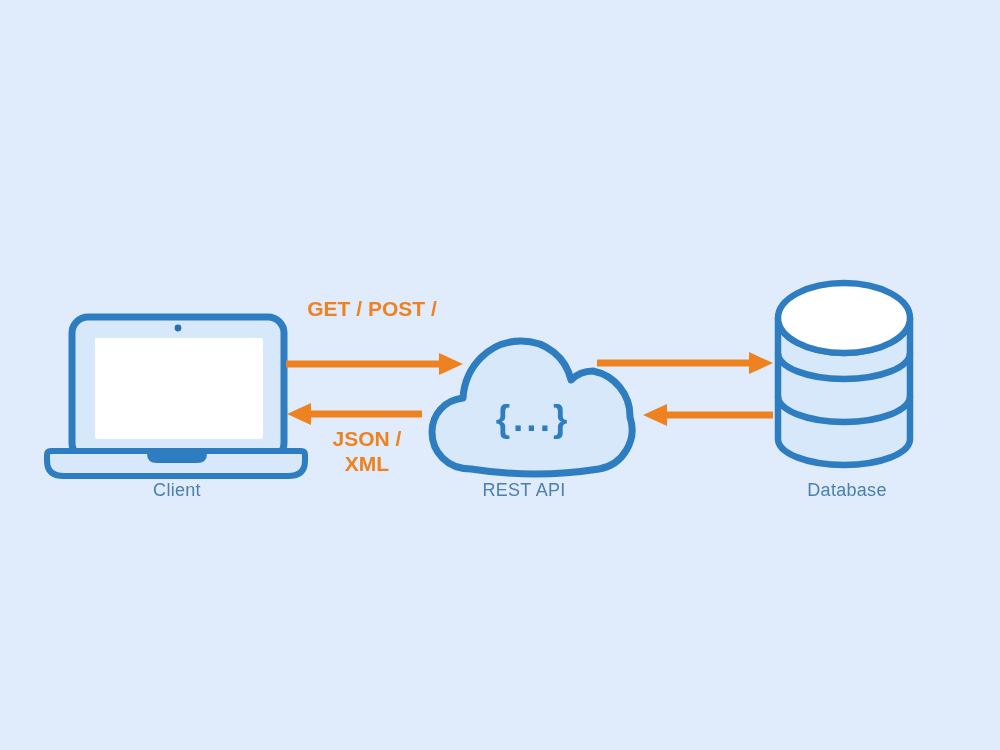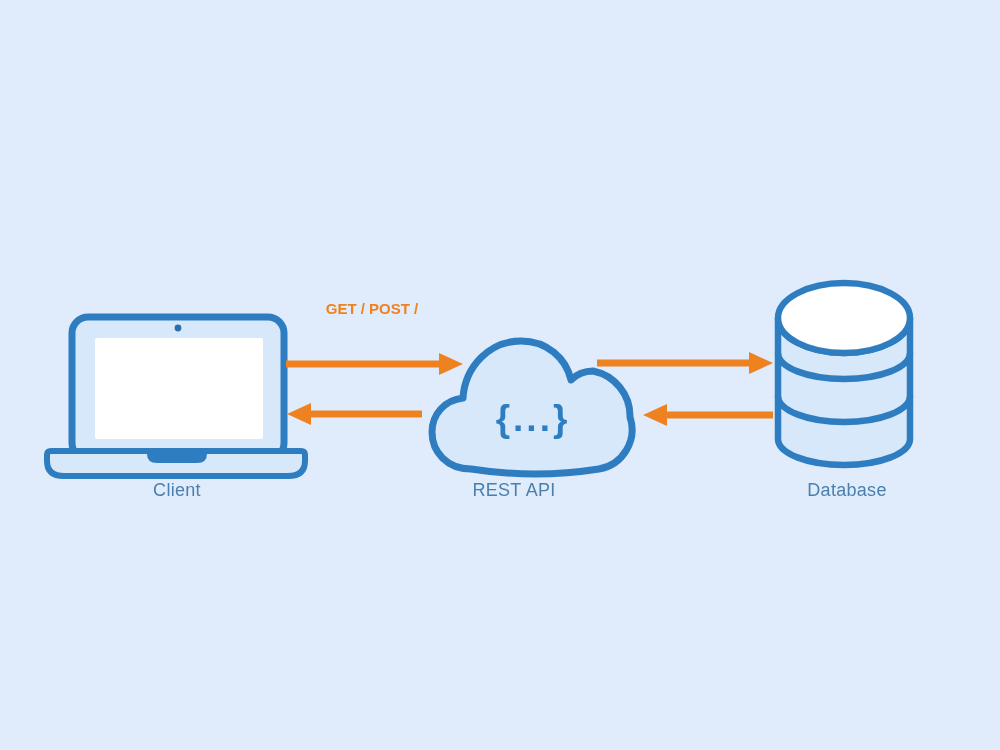--- a/index.html
+++ b/index.html
@@ -22,21 +22,21 @@
     text-align: center;
     font-size: 18px;
     font-weight: 400;
     color: #4a7fae;
     letter-spacing: 0.3px;
   }
 
   .flow-label {
     position: absolute;
     text-align: center;
-    font-size: 15px;
+    font-size: 21px;
     font-weight: bold;
     color: #ee8220;
     line-height: 25px;
   }
   .flow-label span { display: block; }
 
   .api-glyph {
     position: absolute;
     left: 433px;
     top: 396px;
@@ -70,34 +70,38 @@
     <polygon points="156,3 180,14 156,25" fill="#ee8220"></polygon>
   </svg>
   <div class="flow-label" style="left:292px; top:296px; width:160px;">
     <span>GET / POST /</span>
   </div>
 
   <svg class="abs" style="left:284px; top:400px;" width="142" height="28" viewBox="0 0 142 28">
     <polygon points="27,3 3,14 27,25" fill="#ee8220"></polygon>
     <line x1="27" y1="14" x2="138" y2="14" stroke="#ee8220" stroke-width="7"></line>
   </svg>
+  <div class="flow-label" style="left:307px; top:426px; width:120px;">
+    <span>JSON /</span>
+    <span>XML</span>
+  </div>
 
   <svg class="abs" style="left:425px; top:332px;" width="216" height="150" viewBox="0 0 216 150">
     <path d="M 46 137
              C 22 137 7 120 7 100
              C 7 82 20 68 38 66
              C 40 34 65 9 96 9
              C 122 9 141 26 146 48
              C 152 42 160 39 168 39
              A 46 46 0 0 1 205 85
              A 40 40 0 0 1 174 137
              Q 110 147 46 137 Z" fill="#d6e8fa" stroke="#2e7dc0" stroke-width="7" stroke-linejoin="round"></path>
   </svg>
   <div class="api-glyph">{...}</div>
-  <div class="node-label" style="left:414px; top:480px;">REST API</div>
+  <div class="node-label" style="left:424px; top:480px;">REST API</div>
 
   <svg class="abs" style="left:594px; top:349px;" width="184" height="28" viewBox="0 0 184 28">
     <line x1="3" y1="14" x2="155" y2="14" stroke="#ee8220" stroke-width="7"></line>
     <polygon points="155,3 179,14 155,25" fill="#ee8220"></polygon>
   </svg>
 
   <svg class="abs" style="left:640px; top:401px;" width="136" height="28" viewBox="0 0 136 28">
     <polygon points="27,3 3,14 27,25" fill="#ee8220"></polygon>
     <line x1="27" y1="14" x2="133" y2="14" stroke="#ee8220" stroke-width="7"></line>
   </svg>

